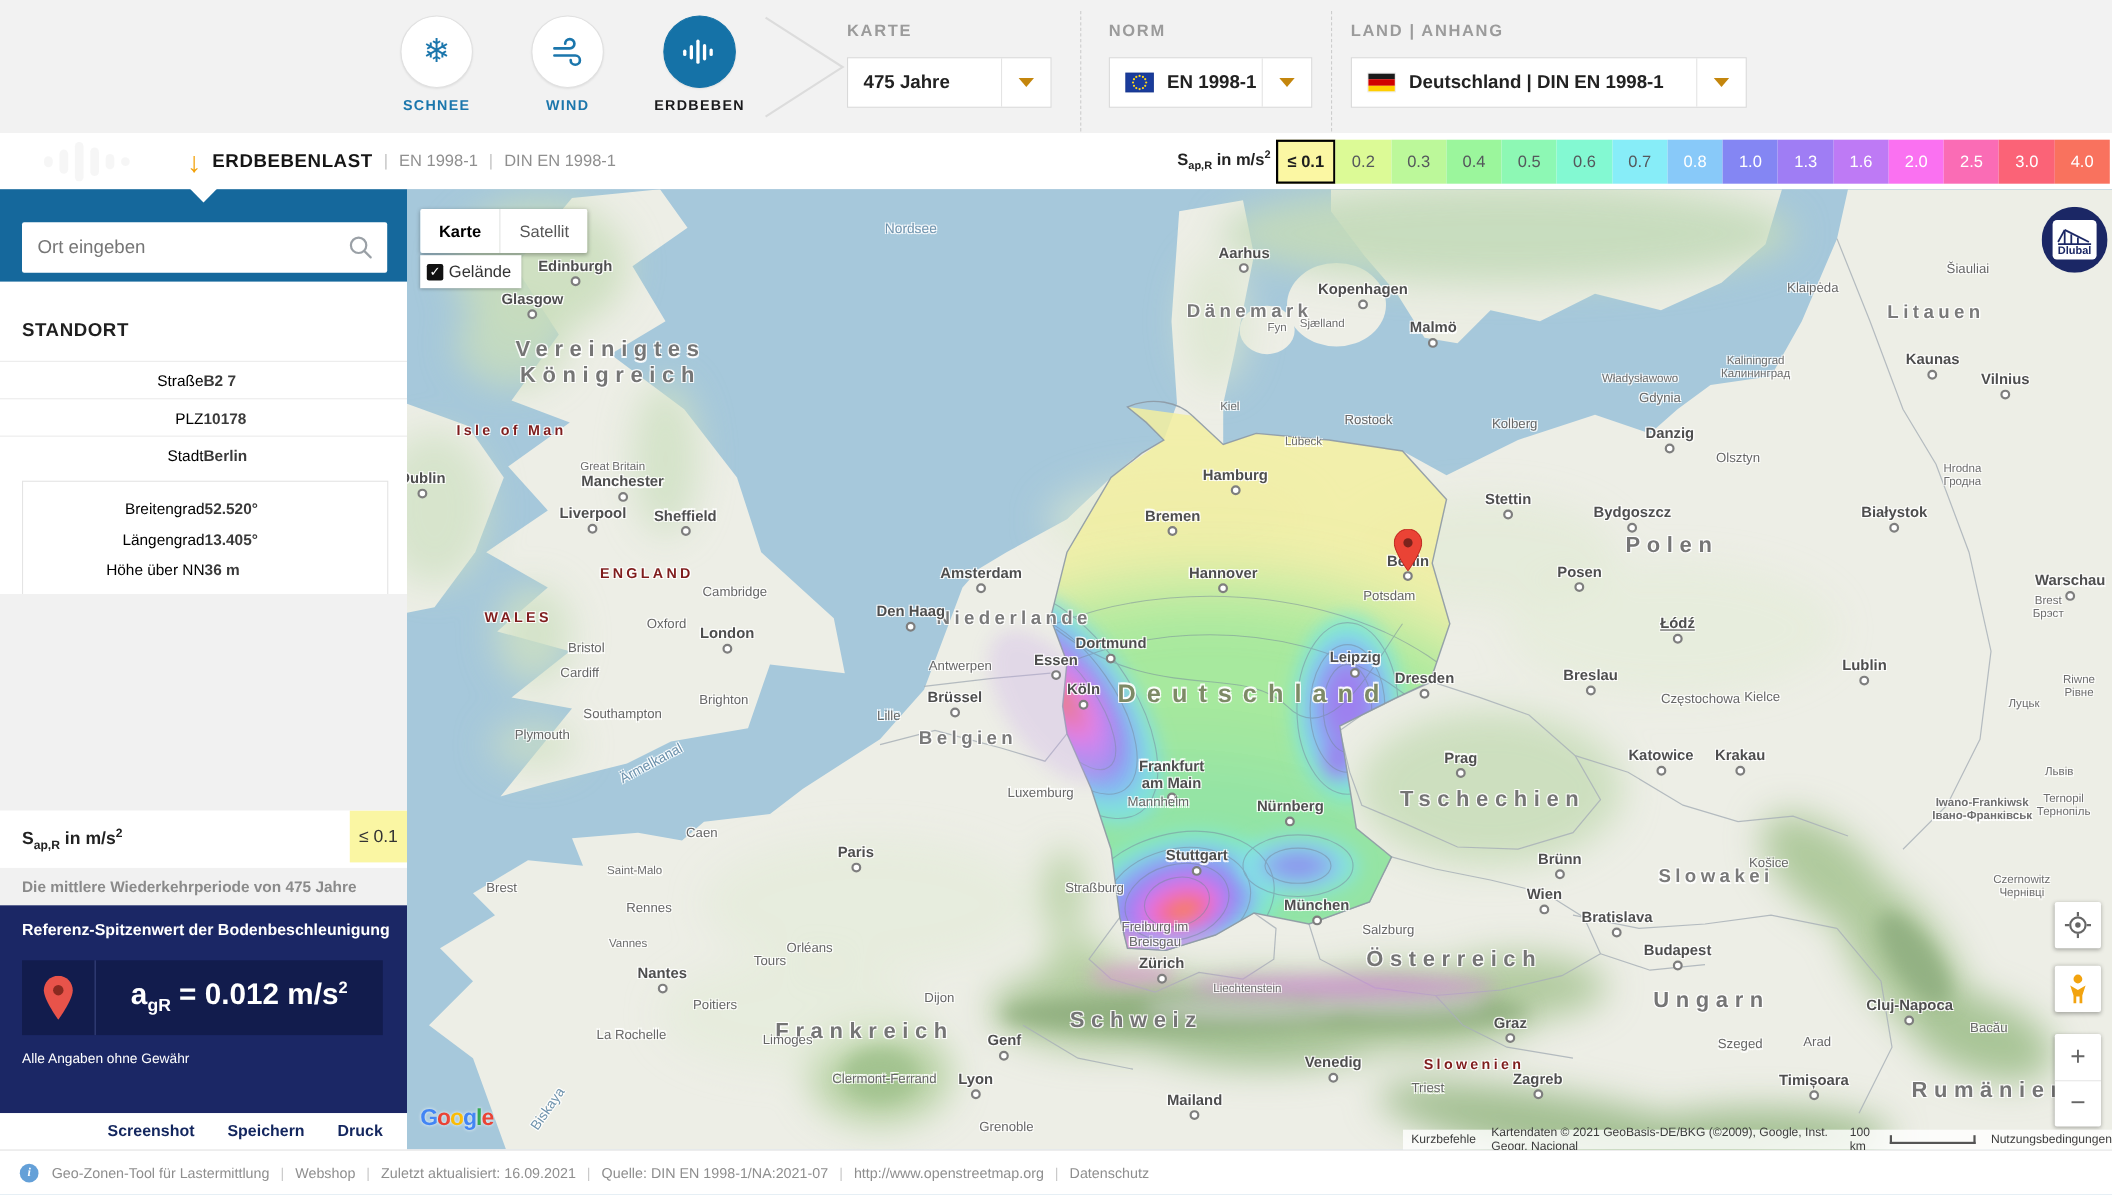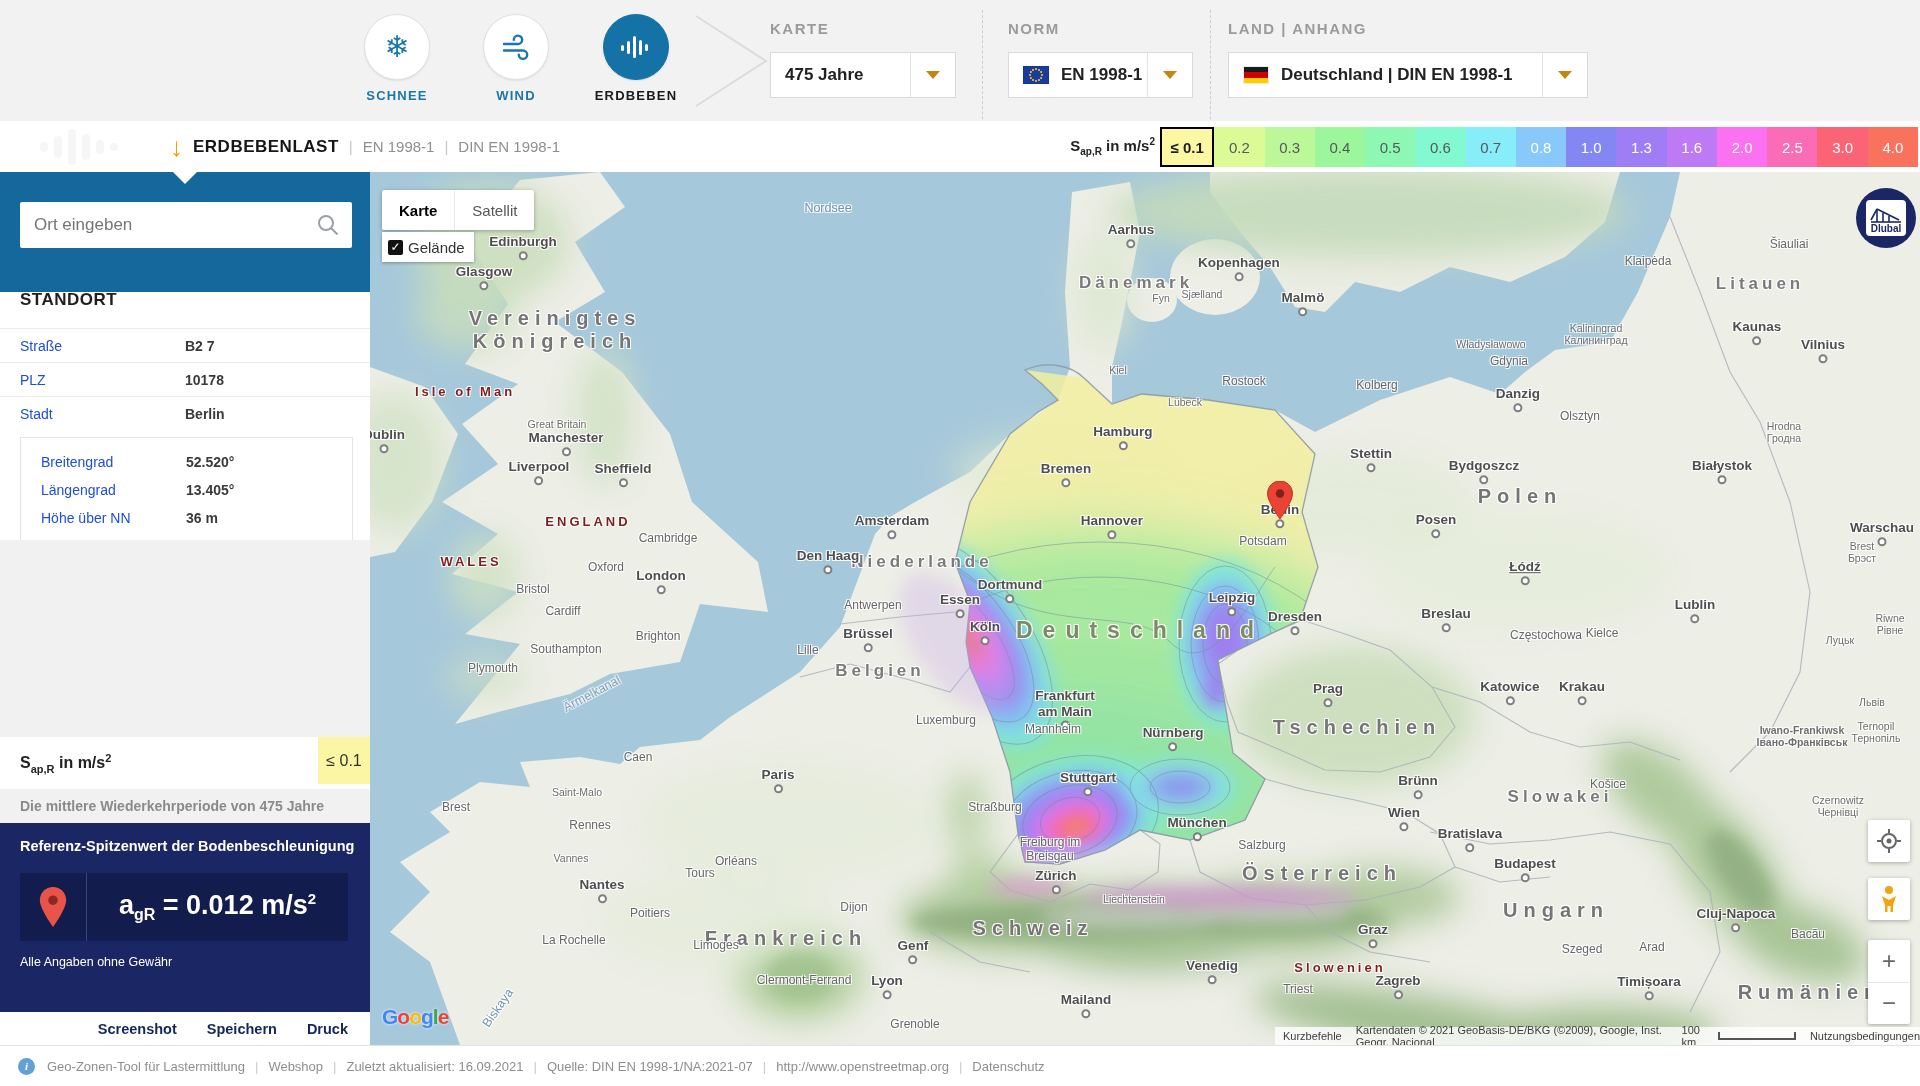--- a/index.html
+++ b/index.html
@@ -31,29 +31,29 @@
   .sub-pipe{color:#C4C4C4;font-size:15px;}
   .sub-std{color:#8F8F8F;font-size:15px;}
   .s-label{position:absolute;left:1030px;top:0;width:125px;height:51px;display:flex;align-items:center;justify-content:flex-end;font-size:15px;font-weight:bold;color:#222;}
   .s-label sub{font-size:10px;}
   .s-label sup{font-size:10px;}
   #legend{position:absolute;left:1160px;top:6px;width:758px;height:40px;display:flex;}
   .swatch{flex:1;display:flex;align-items:center;justify-content:center;font-size:15px;cursor:pointer;box-sizing:border-box;}
   .swatch.selected{border:2px solid #000;font-weight:bold;}
   
   #sidebar{position:absolute;left:0;top:172px;width:370px;height:873px;background:#fff;z-index:5;}
-  .search-panel{position:absolute;left:0;top:0;width:370px;height:120px;background:#15689C;}
+  .search-panel{position:absolute;left:0;top:0;width:370px;height:84px;background:#15689C;}
   .notch{position:absolute;left:172px;top:-1px;width:0;height:0;border-left:13px solid transparent;border-right:13px solid transparent;border-top:13px solid #fff;}
   .searchbox{position:absolute;left:20px;top:30px;width:332px;height:46px;background:#fff;border-radius:2px;display:flex;align-items:center;box-sizing:border-box;padding:0 12px;}
   .searchbox input{border:none;outline:none;flex:1;font-size:17px;color:#333;font-family:"Liberation Sans",sans-serif;}
   .searchbox input::placeholder{color:#757575;}
   .standort-title{position:absolute;left:20px;top:118px;font-size:17px;font-weight:800;letter-spacing:.5px;color:#1F1F1F;}
   #standort-rows{position:absolute;left:0;top:156px;width:370px;}
   .srow{display:flex;align-items:center;height:33px;border-top:1px solid #EBEBEB;padding:0 20px;}
-  .srow .slabel{flex:0 0 165px;font-size:14px;color:#1d4ed8;}
+  .srow .slabel{flex:0 0 165px;font-size:14px;color:#000000;text-align:right;}
   .srow .svalue{font-size:14px;font-weight:bold;color:#3A3A3A;}
   #coords-box{position:absolute;left:20px;top:265px;width:333px;background:#fff;border:1px solid #E4E4E4;box-sizing:border-box;padding:10px 0;}
   #coords-box .srow{border:none;height:28px;}
   #coords-box .slabel{flex:0 0 145px;}
   .grey-fill{position:absolute;left:0;top:368px;width:370px;height:197px;background:#F1F1F1;}
   .sap-row{position:absolute;left:0;top:565px;width:370px;height:52px;background:#fff;display:flex;align-items:center;}
   .sap-row .s-text{padding-left:20px;font-size:16px;font-weight:bold;color:#222;}
   .s-text sub{font-size:11px;} .s-text sup{font-size:11px;}
   .sap-result{position:absolute;right:0;top:0;width:52px;height:47px;background:#FAF6A3;display:flex;align-items:center;justify-content:center;font-size:16px;color:#333;}
   .note-row{position:absolute;left:0;top:617px;width:370px;height:34px;background:#F1F1F1;display:flex;align-items:center;padding-left:20px;box-sizing:border-box;font-size:14px;font-weight:bold;color:#8A8A8A;}
@@ -500,21 +500,21 @@
       <span class="lbl small" style="left: 187px; top: 252px;">Great Britain</span>
       <span class="lbl city" style="left: 196px; top: 266px;">Manchester</span>
       <span class="lbl city" style="left: 169px; top: 295px;">Liverpool</span>
       <span class="lbl city" style="left: 253px; top: 297px;">Sheffield</span>
       <span class="lbl region" style="left: 218px; top: 350px;">ENGLAND</span>
       <span class="lbl region" style="left: 101px; top: 390px;">WALES</span>
       <span class="lbl town" style="left: 298px; top: 367px;">Cambridge</span>
       <span class="lbl town" style="left: 236px; top: 396px;">Oxford</span>
       <span class="lbl city" style="left: 291px; top: 404px;">London</span>
       <span class="lbl town" style="left: 163px; top: 418px;">Bristol</span>
-      <span class="lbl town" style="left: 157px; top: 440px; margin-left: 36px;">Cardiff</span>
+      <span class="lbl town" style="left: 157px; top: 440px;">Cardiff</span>
       <span class="lbl town" style="left: 288px; top: 465px;">Brighton</span>
       <span class="lbl town" style="left: 196px; top: 478px;">Southampton</span>
       <span class="lbl town" style="left: 123px; top: 497px;">Plymouth</span>
       <span class="lbl country" style="left: 766px; top: 111px;">Dänemark</span>
       <span class="lbl city" style="left: 761px; top: 58px;">Aarhus</span>
       <span class="lbl small" style="left: 791px; top: 126px;">Fyn</span>
       <span class="lbl small" style="left: 832px; top: 122px;">Sjælland</span>
       <span class="lbl city" style="left: 869px; top: 91px;">Kopenhagen</span>
       <span class="lbl city" style="left: 933px; top: 126px;">Malmö</span>
       <span class="lbl country" style="left: 1390px; top: 112px;">Litauen</span>

